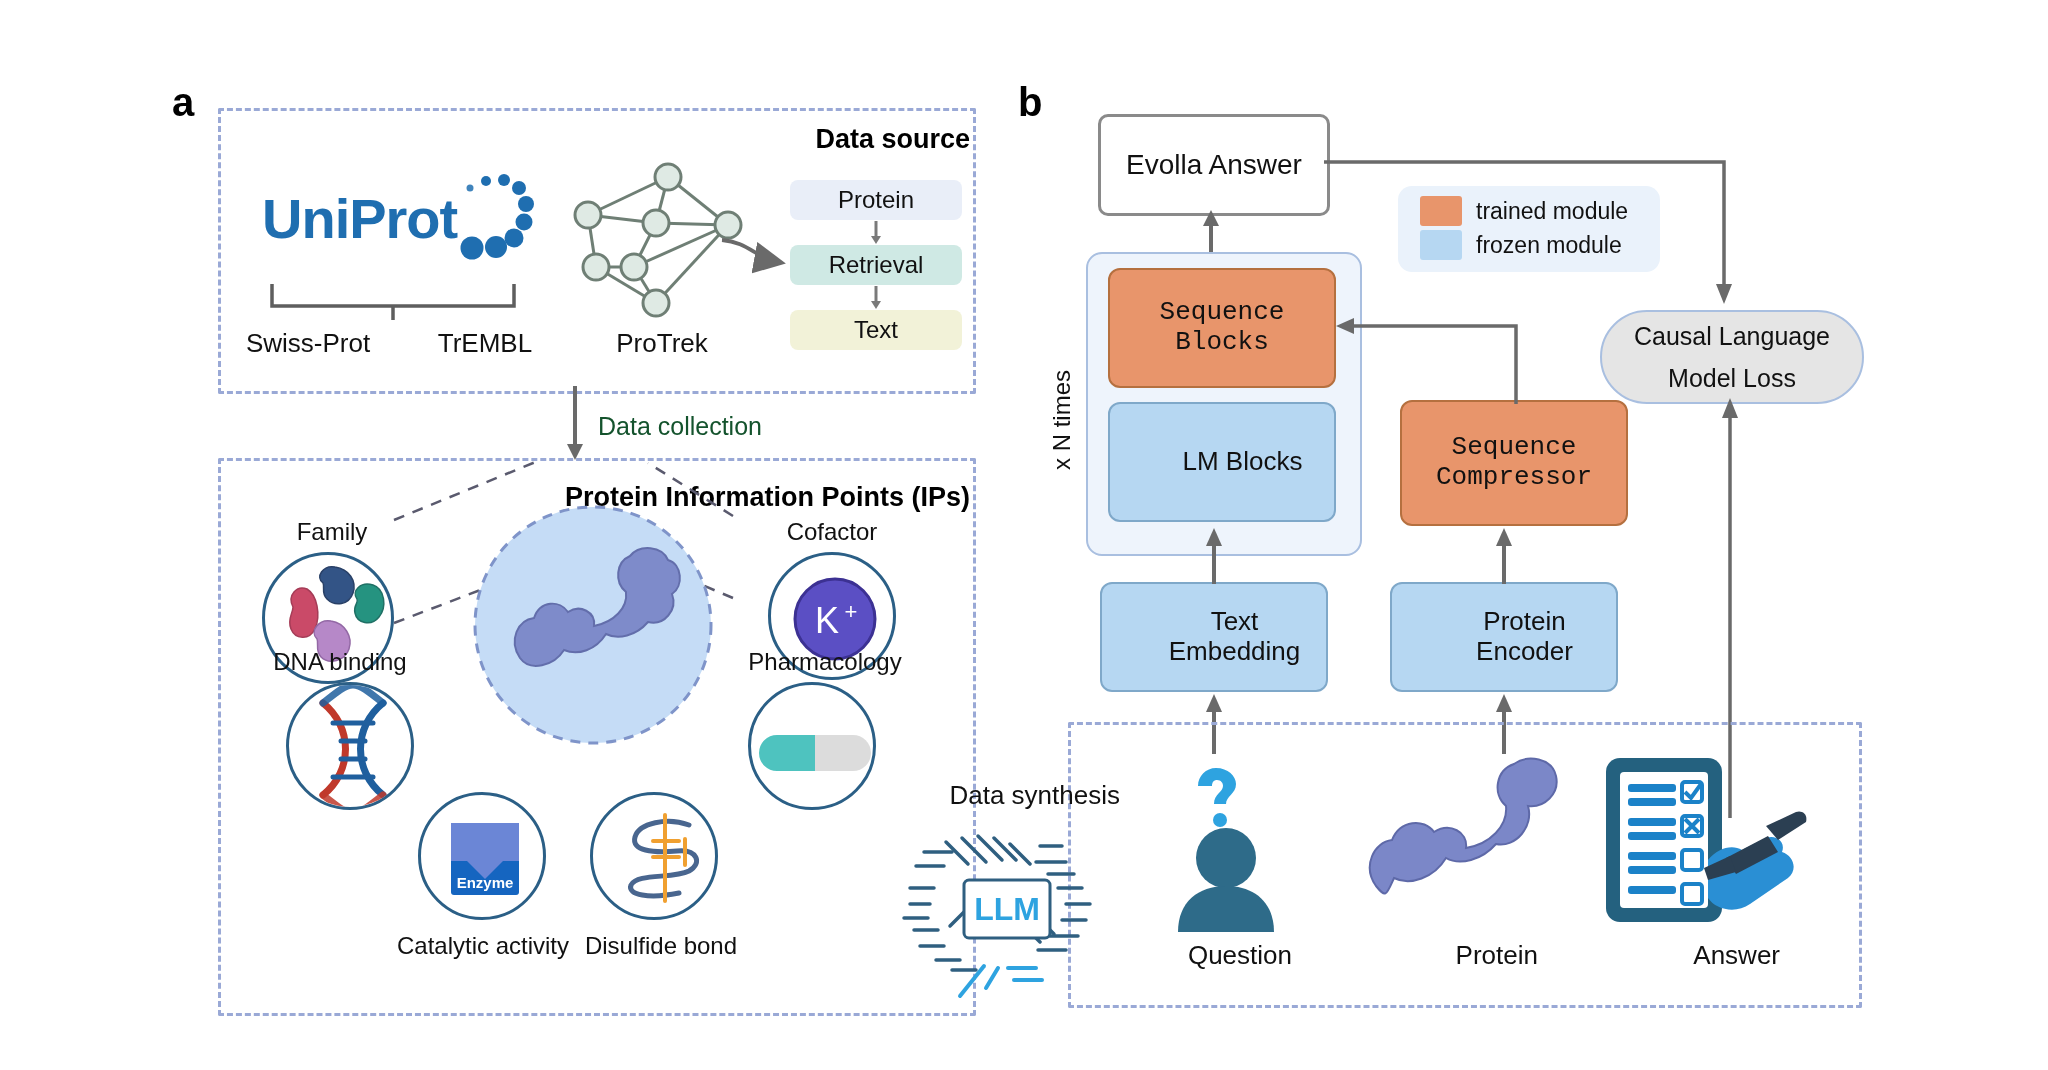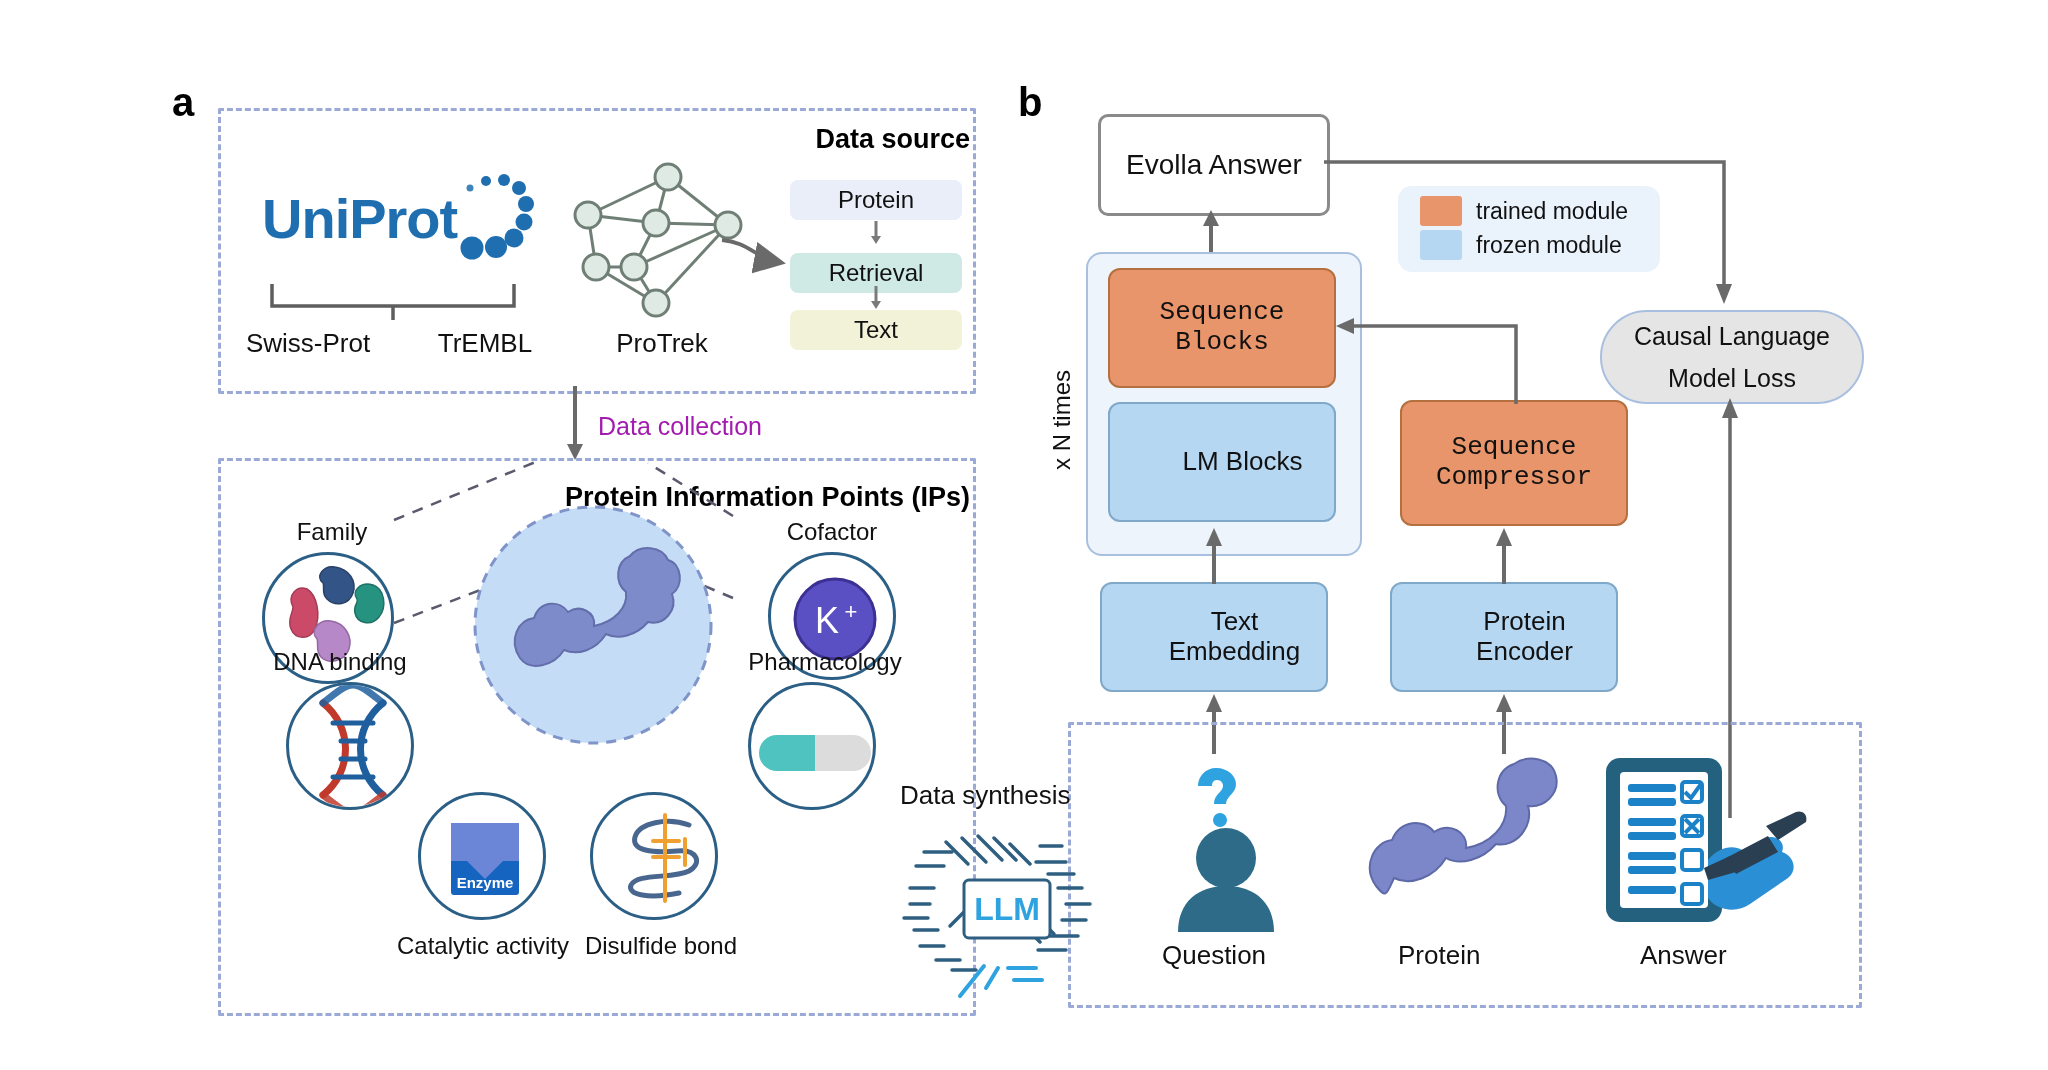--- a/index.html
+++ b/index.html
@@ -30,21 +30,21 @@
   .trained{background:#e8956b;border:2px solid #b5703f;color:#111;font-family:Liberation Mono, monospace;}
   .frozen{background:#b6d7f2;border:2px solid #7fa8c9;color:#111;padding-left:41px;}
   .whitebox{background:#fff;border:3px solid #8a8a8a;border-radius:10px;color:#111;font-size:28px;}
   .looper{background:#eef4fc;border:2px solid #a9bfe0;border-radius:16px;}
   .lossbox{background:#e5e5e5;border:2px solid #a9bfe0;border-radius:60px;color:#111;font-size:25px;line-height:1.2;gap:12px;}
   .legendbox{background:#eaf2fb;border-radius:14px;}
   .legend-row{display:flex;align-items:center;gap:14px;font-size:23px;color:#111;}
   .swatch{width:42px;height:30px;border-radius:3px;}
 
   .vert{writing-mode:vertical-rl;transform:rotate(180deg);font-size:24px;color:#111;white-space:nowrap;}
-  .cap{font-size:26px;color:#111;text-align:left;white-space:nowrap;}
+  .cap{font-size:26px;color:#111;text-align:right;white-space:nowrap;}
   svg{overflow:visible;}
 </style>
 </head>
 <body>
 
 <div class="abs panel-letter" style="left:172px;top:80px;">a</div>
 
 <div class="abs dashbox" style="left:218px;top:108px;width:752px;height:280px;"></div>
 
 <div class="abs sec-title" style="left:218px;top:124px;width:752px;">Data source</div>
@@ -117,40 +117,40 @@
 
 <div class="abs pill ctr" style="left:790px;top:180px;width:172px;height:40px;background:#e9eef8;">
     <span>Protein</span>
   </div>
 <div class="abs" style="left:866px;top:221px;width:20px;height:24px;">
   <svg width="20" height="24" viewBox="0 0 20 24">
       <path d="M10,0 L10,16" stroke="#7a7a7a" stroke-width="3"></path>
       <path d="M5,15 L10,23 L15,15 z" fill="#7a7a7a"></path>
     </svg>
 </div>
-<div class="abs pill ctr" style="left:790px;top:253px;width:172px;height:40px;background:#cfe9e4;">
+<div class="abs pill ctr" style="left:790px;top:245px;width:172px;height:40px;background:#cfe9e4;">
     <span>Retrieval</span>
   </div>
 <div class="abs" style="left:866px;top:286px;width:20px;height:24px;">
   <svg width="20" height="24" viewBox="0 0 20 24">
       <path d="M10,0 L10,16" stroke="#7a7a7a" stroke-width="3"></path>
       <path d="M5,15 L10,23 L15,15 z" fill="#7a7a7a"></path>
     </svg>
 </div>
 <div class="abs pill ctr" style="left:790px;top:310px;width:172px;height:40px;background:#f2f2d8;">
     <span>Text</span>
   </div>
 
 <div class="abs" style="left:560px;top:386px;width:30px;height:74px;">
   <svg width="30" height="74" viewBox="0 0 30 74">
     <path d="M15,0 L15,60" stroke="#6a6a6a" stroke-width="4"></path>
     <path d="M7,58 L15,74 L23,58 z" fill="#6a6a6a"></path>
   </svg>
 </div>
-<div class="abs" style="left:598px;top:412px;font-size:25px;color:#a21caf;white-space:nowrap;">Data collection</div>
+<div class="abs" style="left:598px;top:412px;font-size:25px;color:#14532d;white-space:nowrap;">Data collection</div>
 
 <div class="abs dashbox" style="left:218px;top:458px;width:752px;height:552px;"></div>
 
 <div class="abs sec-title" style="left:218px;top:482px;width:752px;">Protein Information Points (IPs)</div>
 
 <div class="abs" style="left:218px;top:458px;width:752px;height:552px;">
   <svg width="752" height="552" viewBox="0 0 752 552">
     <g stroke="#5a5a6e" stroke-width="2.5" stroke-dasharray="11,9" fill="none">
       <line x1="176" y1="62" x2="320" y2="3"></line>
       <line x1="176" y1="165" x2="320" y2="110"></line>

